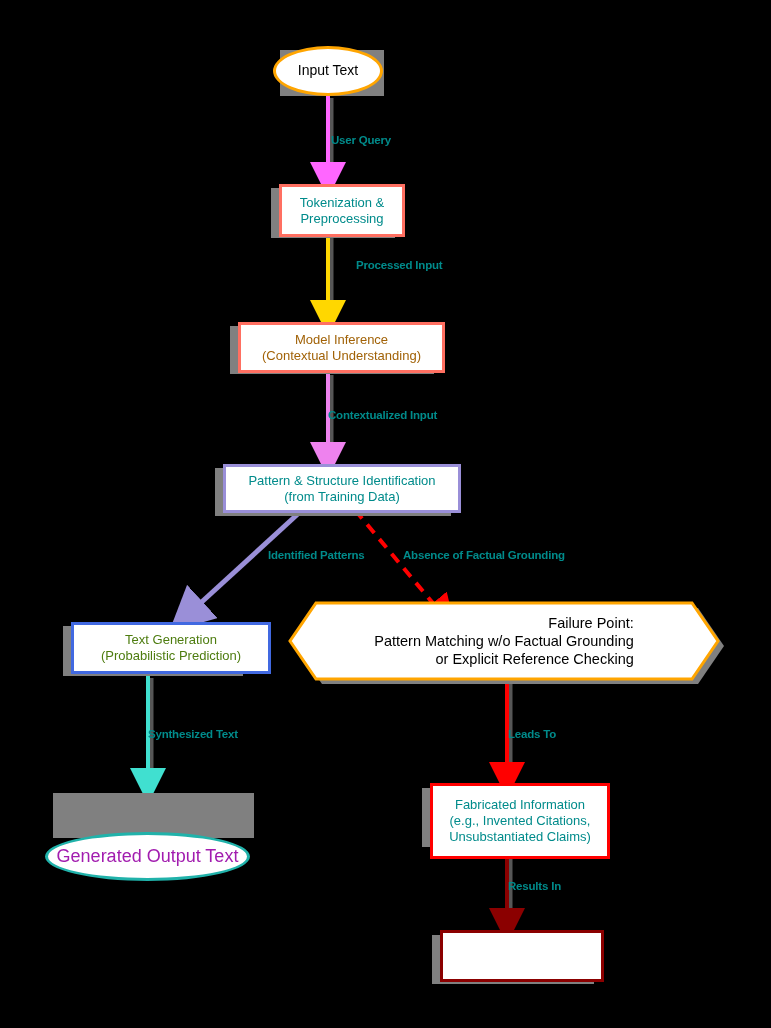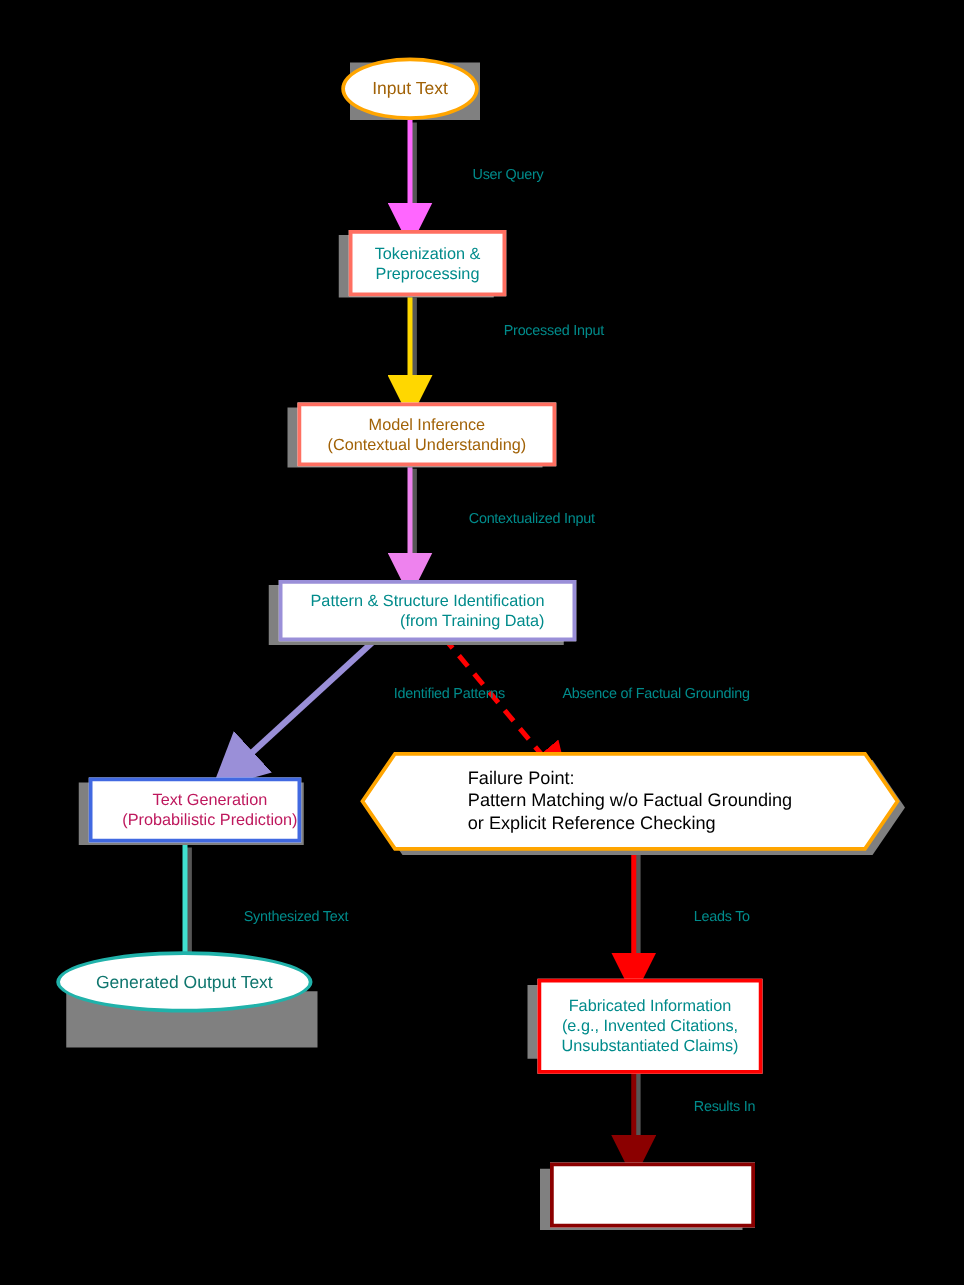--- a/index.html
+++ b/index.html
@@ -45,35 +45,34 @@
   }
   .n-ellipse {
     background: #ffffff;
     border-width: 3px;
     border-style: solid;
     border-radius: 50%;
   }
   .edge-label {
     position: absolute;
     font-size: 11.5px;
-    font-weight: normal;
+    font-weight: bold;
     color: #008B8B;
     white-space: nowrap;
     letter-spacing: -0.2px;
-    padding-left: 47px;
   }
   .oct-wrap { position: absolute; }
   .oct-text {
     position: absolute;
     left: 0; top: 0;
     width: 100%; height: 100%;
     display: flex;
     align-items: center;
     justify-content: center;
-    text-align: left;
+    text-align: right;
     white-space: pre-line;
     color: #000000;
     font-size: 14.5px;
     line-height: 1.25;
   }
 </style>
 </head>
 <body>
 
 <div id="canvas">
@@ -123,64 +122,64 @@
     <line x1="355" y1="510" x2="447" y2="620" stroke="#FF0000" stroke-width="4" stroke-dasharray="11,8" marker-end="url(#ah-red)"></line>
 
     <line x1="148" y1="676" x2="148" y2="790" stroke="#40E0D0" stroke-width="4" marker-end="url(#ah-turq)"></line>
 
     <line x1="507" y1="678" x2="507" y2="784" stroke="#FF0000" stroke-width="4" marker-end="url(#ah-red)"></line>
 
     <line x1="507" y1="845" x2="507" y2="930" stroke="#8B0000" stroke-width="4" marker-end="url(#ah-darkred)"></line>
   </svg>
 
   <div class="shadow" style="left:280px; top:50px; width:104px; height:46px;"></div>
-  <div class="node n-ellipse" style="left:273px; top:46px; width:110px; height:50px; border-color:#FFA500; color:#a16207; font-size:14px;">
+  <div class="node n-ellipse" style="left:273px; top:46px; width:110px; height:50px; border-color:#FFA500; color:#000000; font-size:14px;">
     <span>Input Text</span>
   </div>
 
   <div class="shadow" style="left:271px; top:188px; width:124px; height:50px;"></div>
   <div class="node n-rect" style="left:265px; top:184px; width:126px; height:53px; border-color:#FF6F61; color:#008B8B; font-size:13px;">
     <span>Tokenization &amp;
 Preprocessing</span>
   </div>
 
   <div class="shadow" style="left:230px; top:326px; width:204px; height:48px;"></div>
   <div class="node n-rect" style="left:224px; top:322px; width:207px; height:51px; border-color:#FF6F61; color:#a16207; font-size:13px;">
     <span>Model Inference
 (Contextual Understanding)</span>
   </div>
 
   <div class="shadow" style="left:215px; top:468px; width:236px; height:48px;"></div>
-  <div class="node n-rect" style="left:209px; top:464px; width:238px; height:49px; border-color:#9A8FD8; color:#008B8B; font-size:13px;text-align:right;">
+  <div class="node n-rect" style="left:209px; top:464px; width:238px; height:49px; border-color:#9A8FD8; color:#008B8B; font-size:13px;">
     <span>Pattern &amp; Structure Identification
 (from Training Data)</span>
   </div>
 
   <div class="shadow" style="left:63px; top:626px; width:180px; height:50px;"></div>
-  <div class="node n-rect" style="left:57px; top:622px; width:170px; height:52px; border-color:#4169E1; color:#be185d; font-size:13px;justify-content:flex-end;">
+  <div class="node n-rect" style="left:57px; top:622px; width:200px; height:52px; border-color:#4169E1; color:#4d7c0f; font-size:13px;">
     <span>Text Generation
 (Probabilistic Prediction)</span>
   </div>
 
   <div class="oct-wrap" style="left:296px; top:608px; width:428px; height:76px;">
     <svg width="428" height="76" viewBox="0 0 428 76">
       <polygon points="26,0 402,0 428,38 402,76 26,76 0,38" fill="#808080"></polygon>
     </svg>
   </div>
   <div class="oct-wrap" style="left:288px; top:601px; width:432px; height:80px;">
     <svg width="432" height="80" viewBox="0 0 432 80">
       <polygon points="28,2 404,2 430,40 404,78 28,78 2,40" fill="#FFFFFF" stroke="#FFA500" stroke-width="3"></polygon>
     </svg>
     <div class="oct-text">Failure Point:
 Pattern Matching w/o Factual Grounding
 or Explicit Reference Checking</div>
   </div>
 
   <div class="shadow" style="left:53px; top:793px; width:201px; height:45px;"></div>
-  <div class="node n-ellipse" style="left:45px; top:761px; width:205px; height:49px; border-color:#20B2AA; color:#0f766e; font-size:14px;">
+  <div class="node n-ellipse" style="left:45px; top:832px; width:205px; height:49px; border-color:#20B2AA; color:#a21caf; font-size:18px;">
     <span>Generated Output Text</span>
   </div>
 
   <div class="shadow" style="left:422px; top:788px; width:178px; height:59px;"></div>
   <div class="node n-rect" style="left:416px; top:783px; width:180px; height:76px; border-color:#FF0000; color:#008B8B; font-size:13px;">
     <span>Fabricated Information
 (e.g., Invented Citations,
 Unsubstantiated Claims)</span>
   </div>
 

